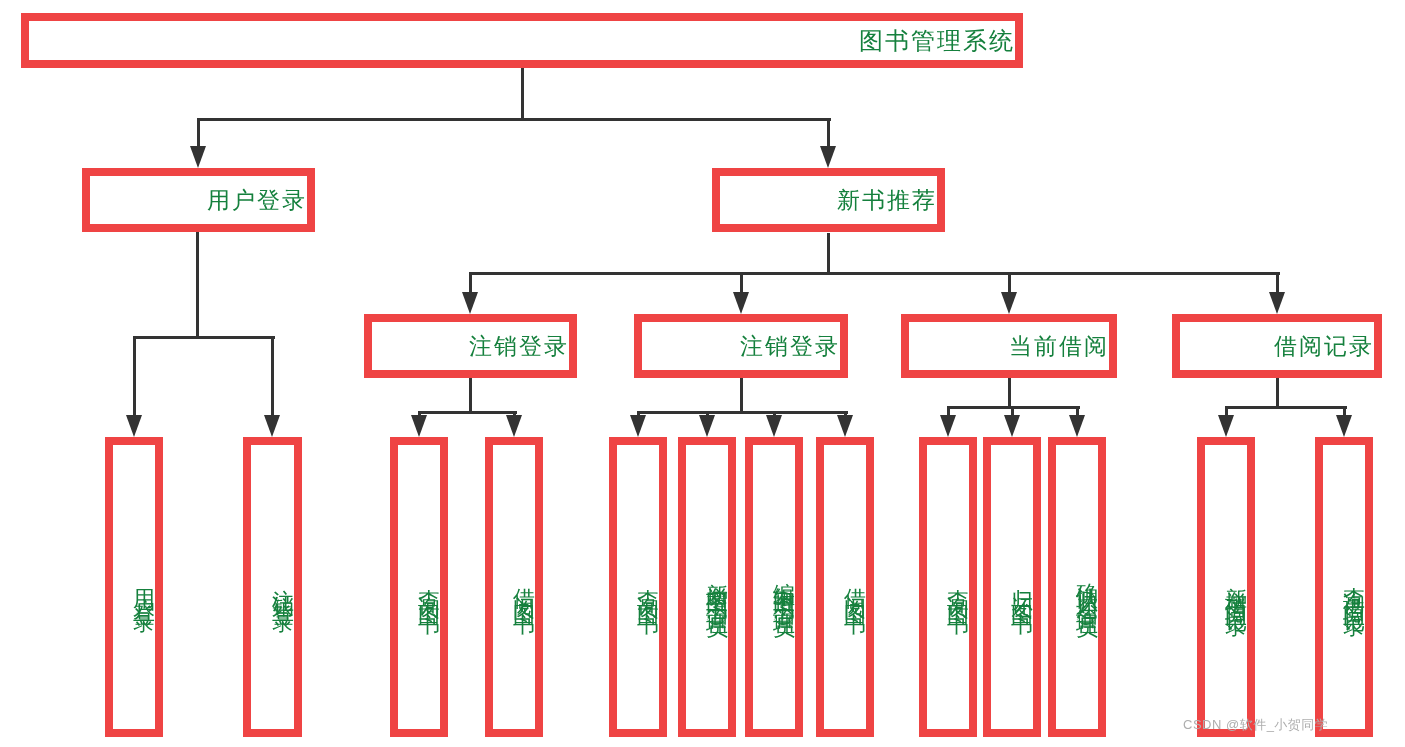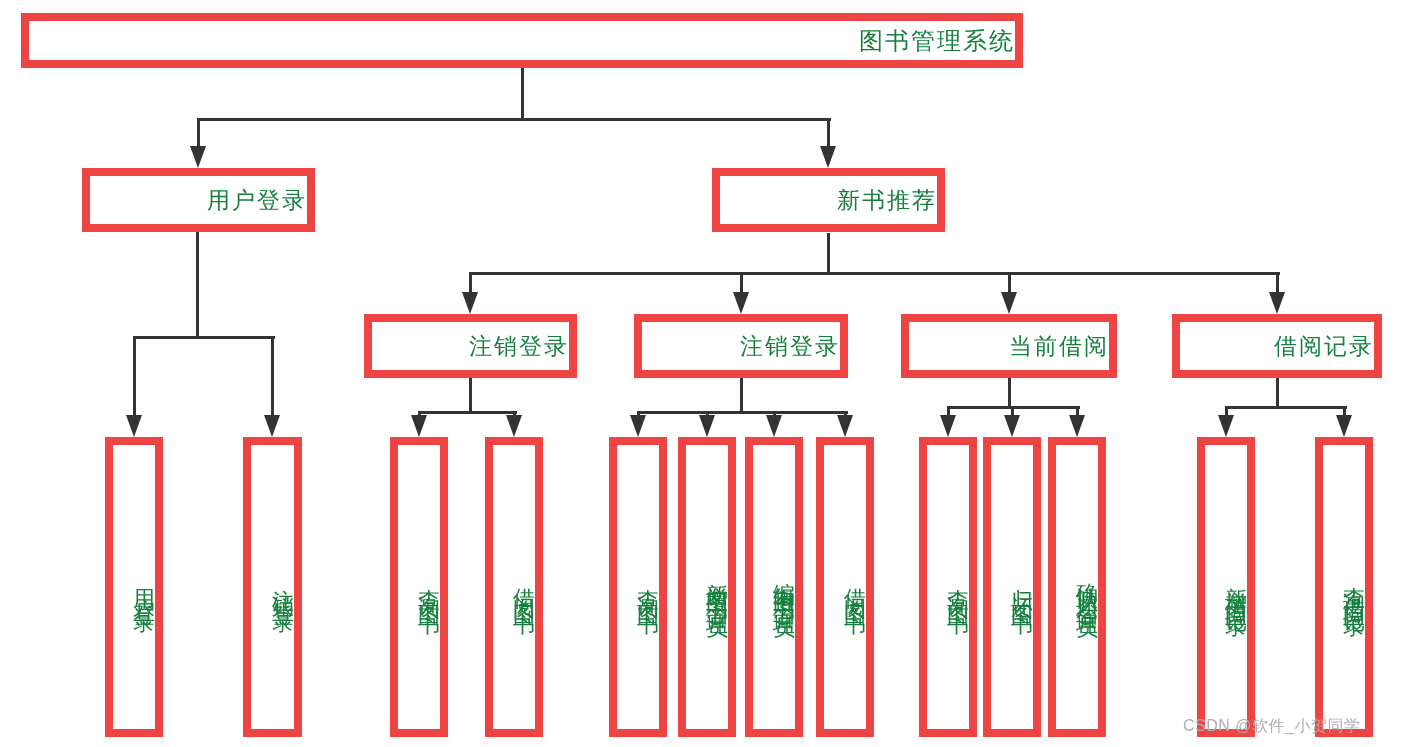--- a/index.html
+++ b/index.html
@@ -40,21 +40,21 @@
     width:0;height:0;
     border-left:8px solid transparent;
     border-right:8px solid transparent;
     border-top:22px solid #333333;
   }
   .watermark{
     position:absolute;
     left:1183px;
     top:716px;
     width:215px;
-    font-size:16px;
+    font-size:13px;
     color:#aeaeae;
     white-space:nowrap;
     z-index:10;
     letter-spacing:0.5px;
   }
 </style>
 </head>
 <body>
 
 <div class="canvas">

